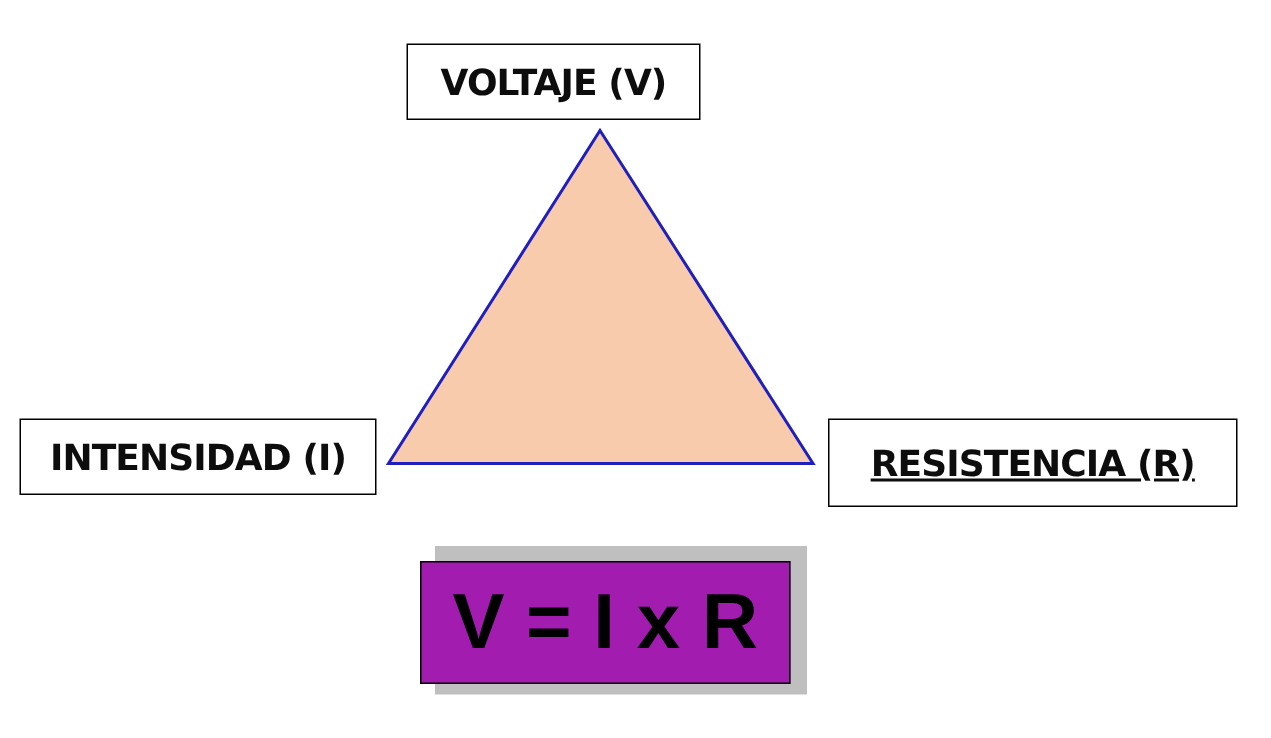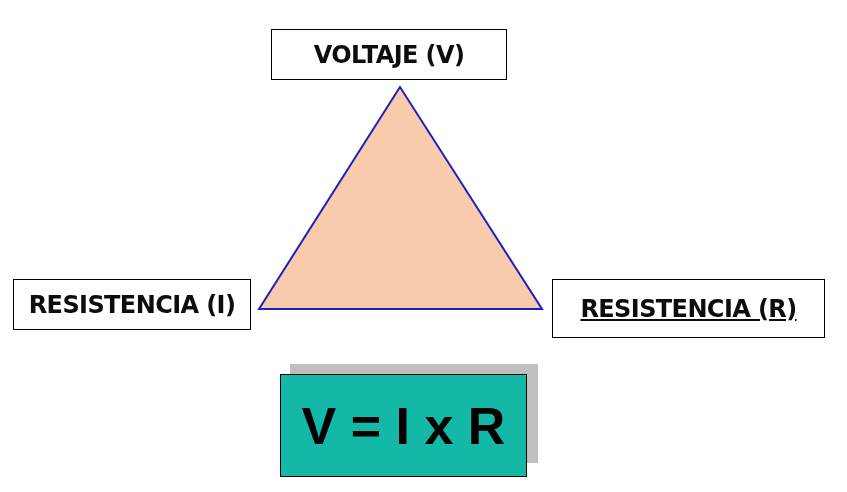--- a/index.html
+++ b/index.html
@@ -1,29 +1,29 @@
 <!DOCTYPE html>
 <html><head>
 <meta charset="utf-8">
 <style>
   html, body { margin:0; padding:0; }
   body { width:847px; height:492px; background:#ffffff; position:relative; overflow:hidden; font-family:"DejaVu Sans", "Liberation Sans", sans-serif; }
   .label-box { position:absolute; box-sizing:border-box; border:1.3px solid #000; background:#fff; display:flex; align-items:center; justify-content:center; font-weight:bold; color:#0d0d0d; font-size:24px; letter-spacing:-0.6px; }
-  #voltaje { left:271px; top:29px; width:236px; height:51px; }
+  #voltaje { left:271px; top:29px; width:196px; height:51px; }
   #intensidad { left:13px; top:279px; width:238px; height:51px; }
   #resistencia { left:552px; top:279px; width:273px; height:59px;text-decoration:underline; }
   #triangle { position:absolute; left:0; top:0; }
   .shadow { position:absolute; left:290px; top:364px; width:248px; height:99px; background:#bfbfbf; }
-  #formula { position:absolute; box-sizing:border-box; left:280px; top:374px; width:247px; height:103px; border:1.3px solid #000; background:#14b8a6; display:flex; align-items:center; justify-content:center; font-family:"Liberation Sans", sans-serif; font-weight:bold; font-size:52px; color:#000; }
+  #formula { position:absolute; box-sizing:border-box; left:280px; top:374px; width:247px; height:82px; border:1.3px solid #000; background:#a21caf; display:flex; align-items:center; justify-content:center; font-family:"Liberation Sans", sans-serif; font-weight:bold; font-size:52px; color:#000; }
 </style>
 </head>
 <body>
 
 <svg id="triangle" width="847" height="492" viewBox="0 0 847 492">
   <polygon points="400,87 259,309 542,309" fill="#f8cbad" stroke="#1f1fbf" stroke-width="2"></polygon>
 </svg>
 
 <div class="label-box" id="voltaje">VOLTAJE (V)</div>
-<div class="label-box" id="intensidad">RESISTENCIA (I)</div>
+<div class="label-box" id="intensidad">INTENSIDAD (I)</div>
 <div class="label-box" id="resistencia">RESISTENCIA (R)</div>
 
 <div class="shadow"></div>
 <div id="formula">V = I x R</div>
 
 </body></html>

